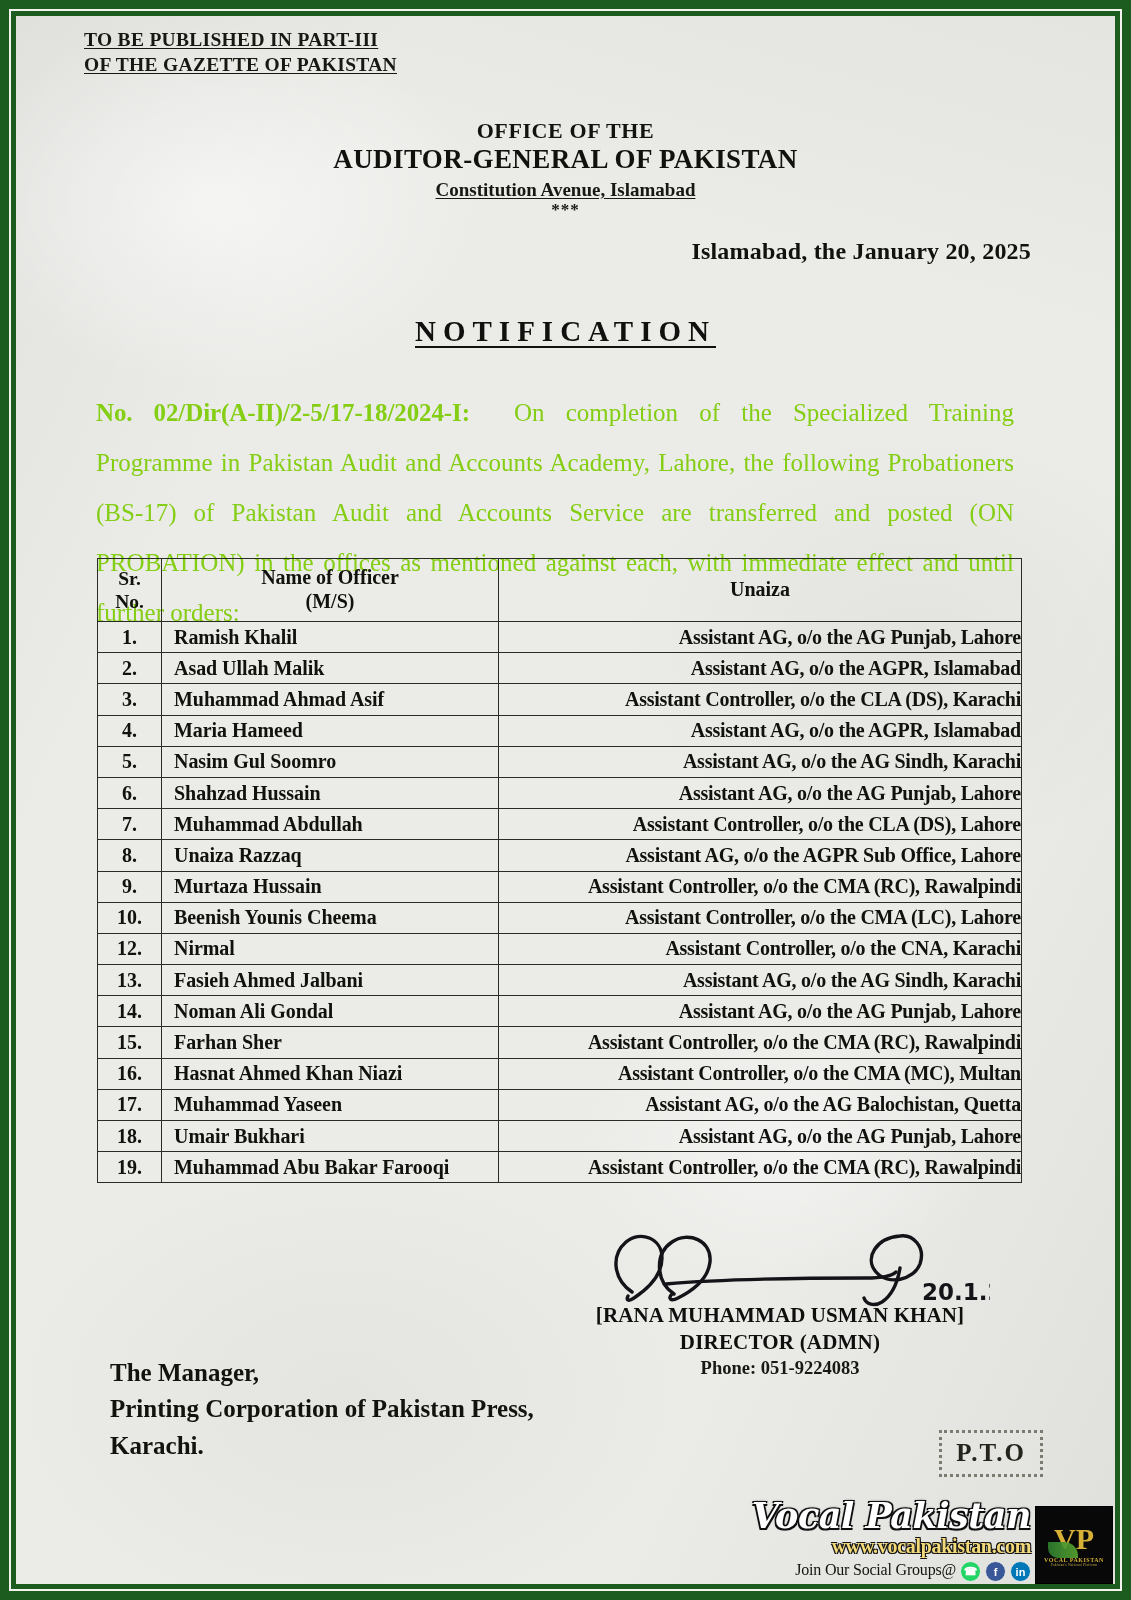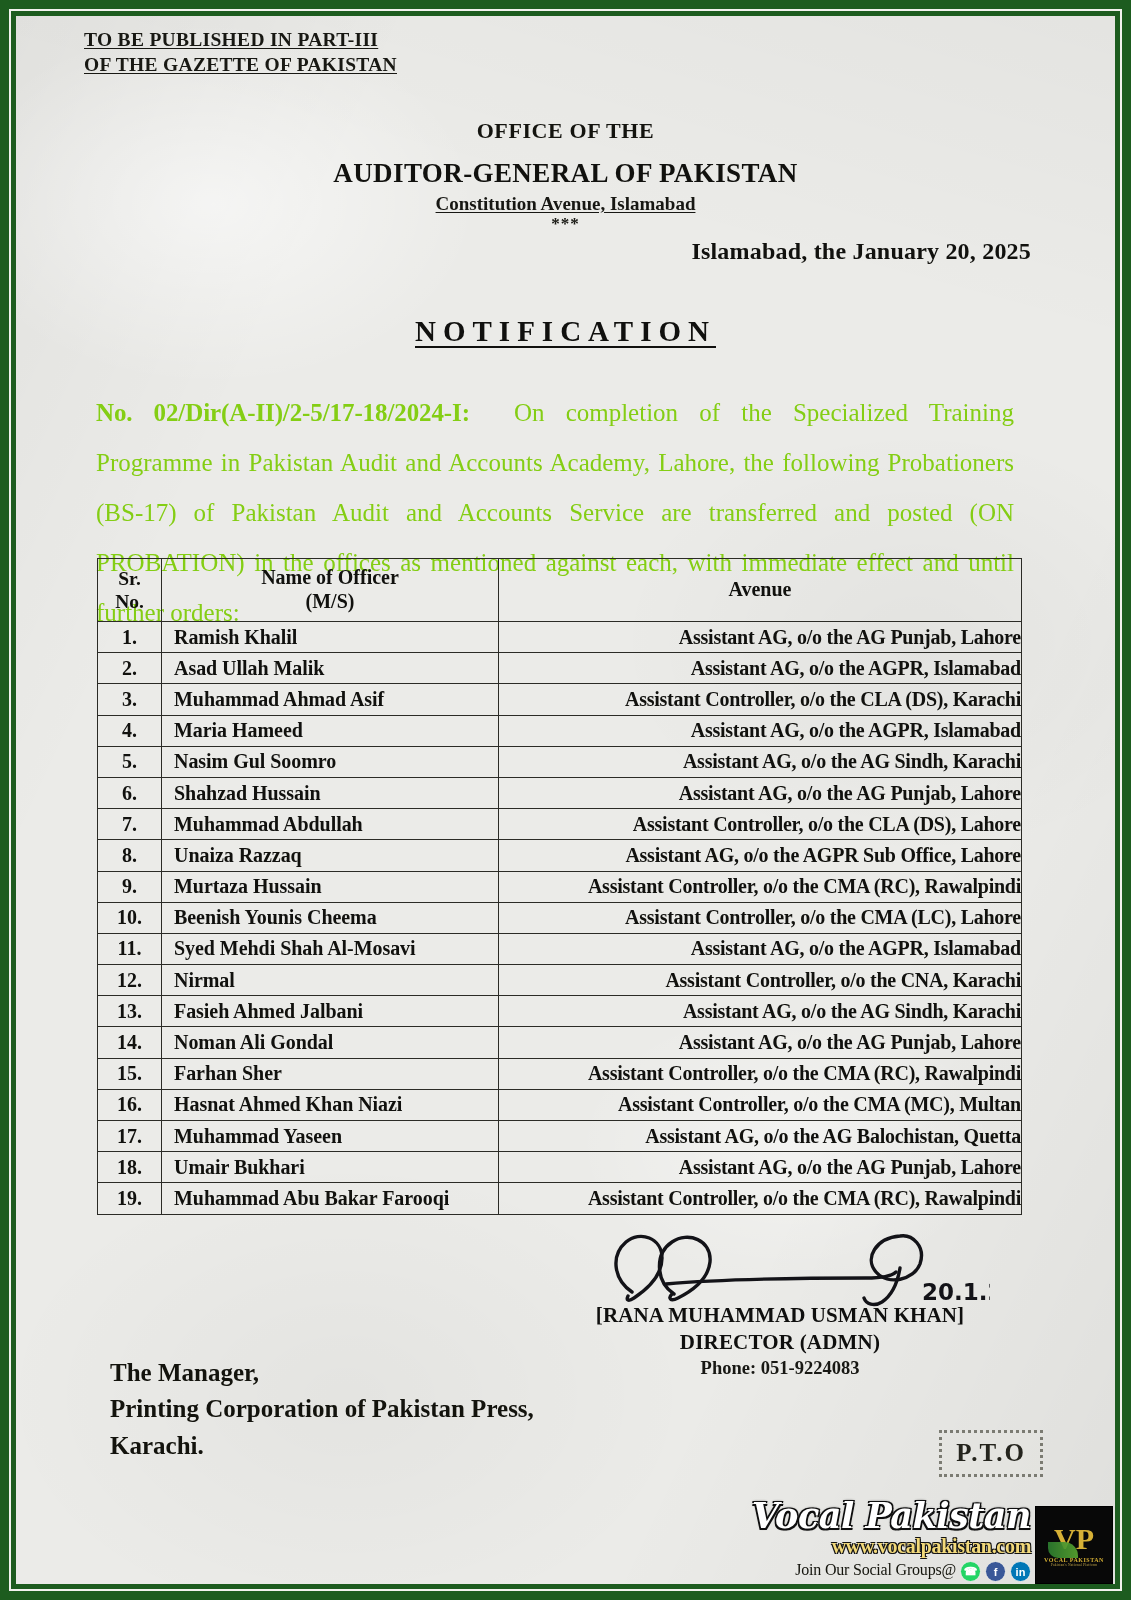--- a/index.html
+++ b/index.html
@@ -90,21 +90,21 @@
   .office-line1 {
     font-weight: bold;
     font-size: 22px;
     letter-spacing: 0.6px;
     color: #161611;
   }
   .office-line2 {
     font-weight: bold;
     font-size: 27px;
     letter-spacing: 0.4px;
-    margin-top: 14px;
+    margin-top: 0;
     color: #131310;
   }
   .office-line3 {
     font-weight: bold;
     font-size: 19px;
     margin-top: 4px;
     text-decoration: underline;
     text-underline-offset: 2px;
     display: inline-block;
     color: #191915;
@@ -433,21 +433,21 @@
       <thead>
         <tr>
           <th class="h-sr">
             <span class="th-sub">Sr.</span>
             <span class="th-sub">No.</span>
           </th>
           <th>
             <span class="th-sub">Name of Officer</span>
             <span class="th-sub">(M/S)</span>
           </th>
-          <th>Avenue</th>
+          <th>Unaiza</th>
         </tr>
       </thead>
       <tbody id="officer-rows">
           <tr>
             <td class="cell-sr">1.</td>
             <td class="cell-name">Ramish Khalil</td>
             <td class="cell-office">Assistant AG, o/o the AG Punjab, Lahore</td>
           </tr>
           <tr>
             <td class="cell-sr">2.</td>
@@ -486,25 +486,20 @@
           </tr>
           <tr>
             <td class="cell-sr">9.</td>
             <td class="cell-name">Murtaza Hussain</td>
             <td class="cell-office">Assistant Controller, o/o the CMA (RC), Rawalpindi</td>
           </tr>
           <tr>
             <td class="cell-sr">10.</td>
             <td class="cell-name">Beenish Younis Cheema</td>
             <td class="cell-office">Assistant Controller, o/o the CMA (LC), Lahore</td>
-          </tr>
-          <tr>
-            <td class="cell-sr">11.</td>
-            <td class="cell-name">Syed Mehdi Shah Al-Mosavi</td>
-            <td class="cell-office">Assistant AG, o/o the AGPR, Islamabad</td>
           </tr>
           <tr>
             <td class="cell-sr">12.</td>
             <td class="cell-name">Nirmal</td>
             <td class="cell-office">Assistant Controller, o/o the CNA, Karachi</td>
           </tr>
           <tr>
             <td class="cell-sr">13.</td>
             <td class="cell-name">Fasieh Ahmed Jalbani</td>
             <td class="cell-office">Assistant AG, o/o the AG Sindh, Karachi</td>

